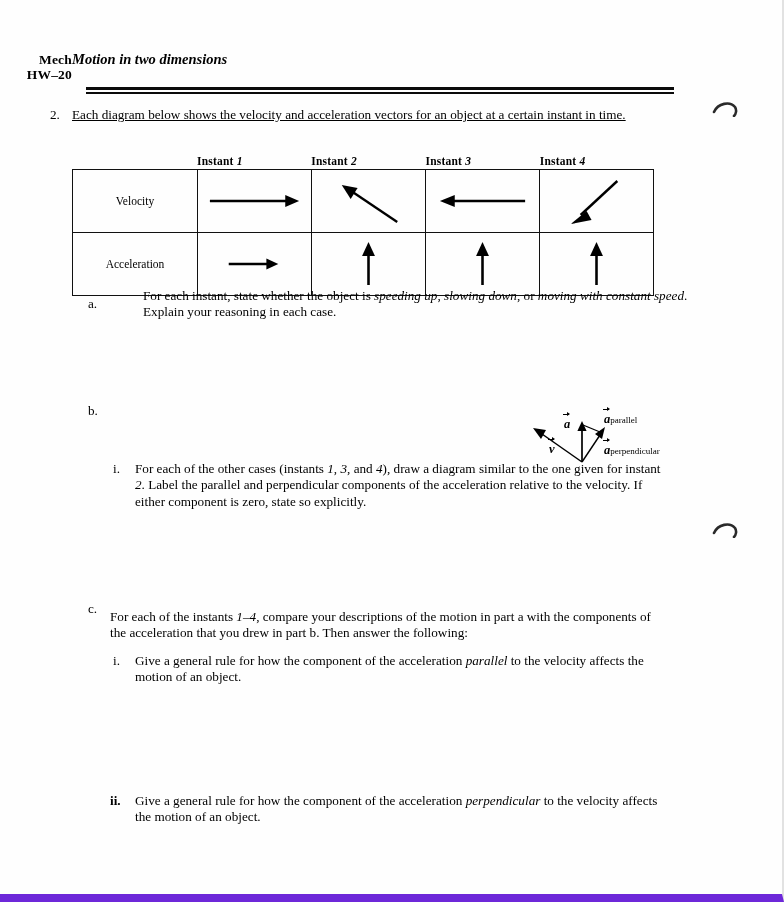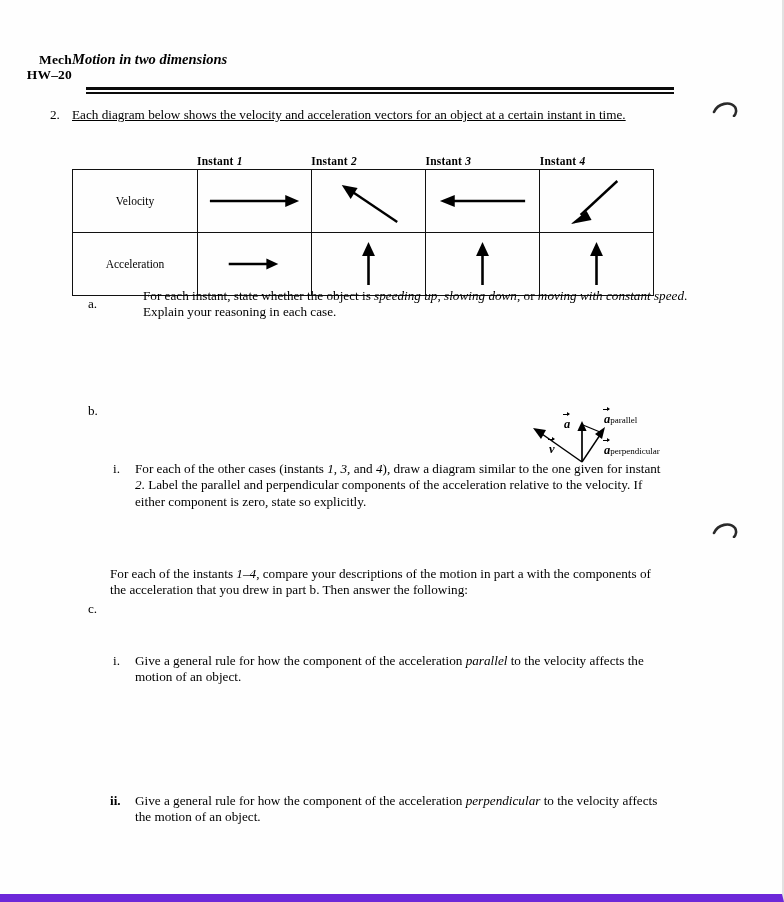--- a/index.html
+++ b/index.html
@@ -274,21 +274,21 @@
       <span class="vec">a</span><span class="sub">perpendicular</span>
     </div>
   </div>
 
   <div class="marker" style="left:113px; top:461px;">i.</div>
   <div class="blk" style="left:135px; top:461px; width:527px;">
     <span>For each of the other cases (instants </span><i>1</i><span>, </span><i>3</i><span>, and </span><i>4</i><span>), draw a diagram similar to the one given for instant </span><i>2</i><span>.  Label the parallel and perpendicular components of the acceleration relative to the velocity.  If either component is zero, state so explicitly.</span>
   </div>
 
   <div class="marker" style="left:88px; top:601px;">c.</div>
-  <div class="blk" style="left:110px; top:566px; width:545px;">
+  <div class="blk" style="left:110px; top:609px; width:545px;">
     <span>For each of the instants </span><i>1–4</i><span>, compare your descriptions of the motion in part a with the components of the acceleration that you drew in part b.  Then answer the following:</span>
   </div>
 
   <div class="marker" style="left:113px; top:653px;">i.</div>
   <div class="blk" style="left:135px; top:653px; width:527px;">
     <span>Give a general rule for how the component of the acceleration </span><i>parallel</i><span> to the velocity affects the motion of an object.</span>
   </div>
 
   <div class="marker" style="left:110px; top:793px;font-weight:bold;">ii.</div>
   <div class="blk" style="left:135px; top:793px; width:527px;">

